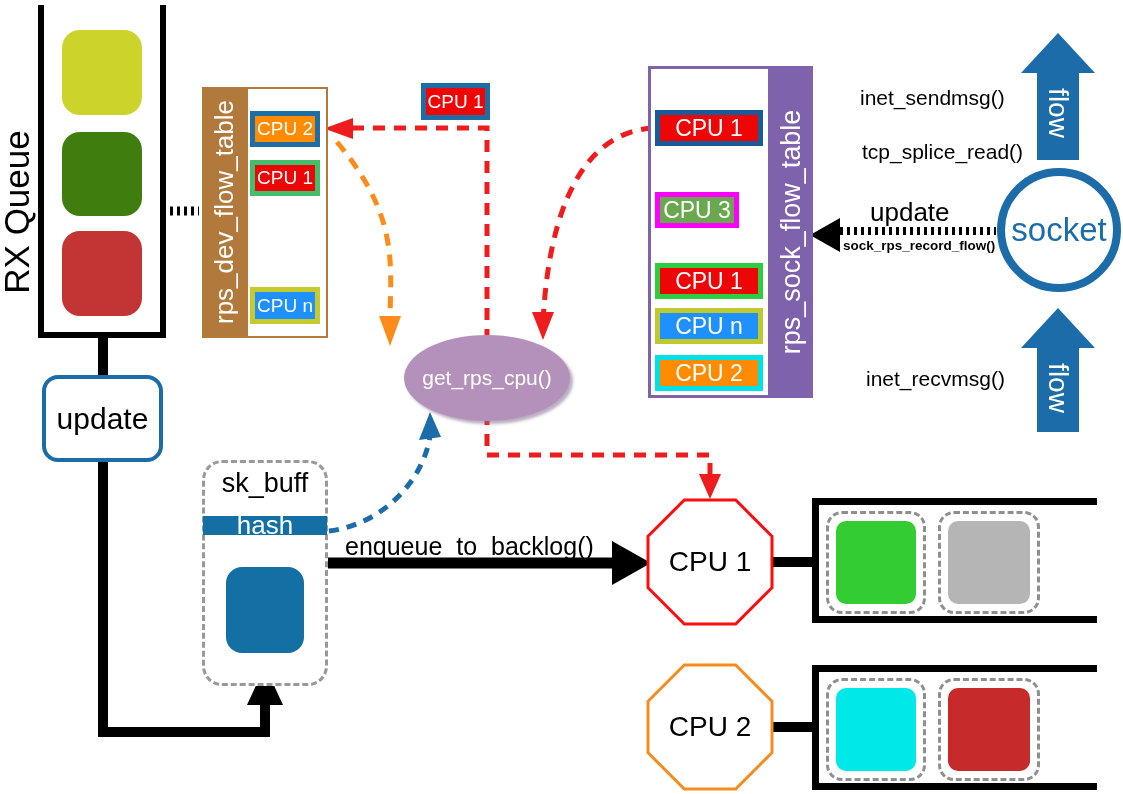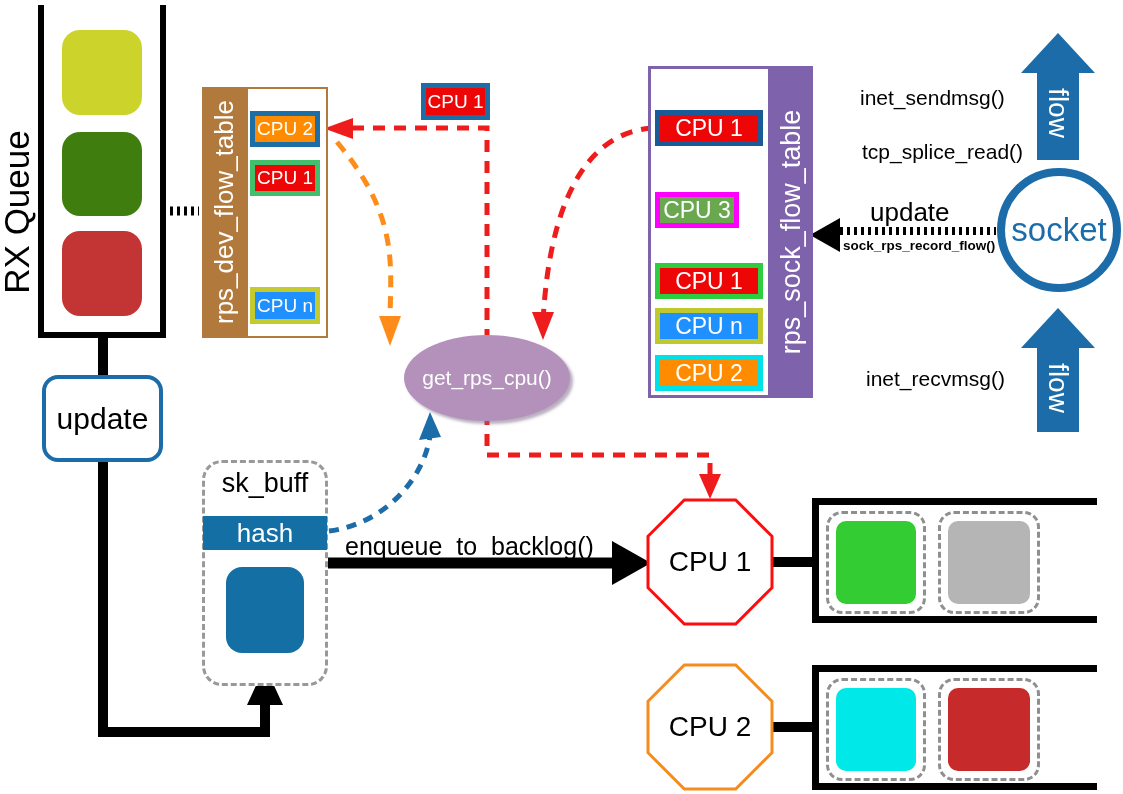--- a/index.html
+++ b/index.html
@@ -129,21 +129,21 @@
   </div>
 
   <div class="abs center" style="left:42px;top:375px;width:121px;height:87px;box-sizing:border-box;
        border:4px solid #1b6ca8;border-radius:16px;background:#fff;font-size:30px;">
     <span>update</span>
   </div>
 
   <div class="abs" style="left:202px;top:460px;width:126px;height:226px;box-sizing:border-box;
        border:3px dashed #999;border-radius:20px;background:#fff;"></div>
   <div class="label" style="left:265px;top:468px;transform:translateX(-50%);font-size:27px;">sk_buff</div>
-  <div class="abs center" style="left: 203px; top: 516px; width: 124px; height: 34px; color: rgb(255, 255, 255); font-size: 26px; background: rgb(20, 112, 164);">
+  <div class="abs center" style="left: 203px; top: 516px; width: 124px; height: 19px; color: rgb(255, 255, 255); font-size: 26px; background: rgb(20, 112, 164);">
     <span>hash</span>
   </div>
   <div class="abs" style="left: 226px; top: 567px; width: 78px; height: 86px; border-radius: 16px; background: rgb(20, 112, 164);"></div>
 
   <div class="label" style="left:345px;top:525px;font-size:25px;margin-top:7px;">enqueue_to_backlog()</div>
 
   <svg class="abs" style="left:644px;top:496px;" width="132" height="132" viewBox="0 0 132 132">
     <polygon points="40.3,4 91.7,4 128,40.3 128,91.7 91.7,128 40.3,128 4,91.7 4,40.3" fill="#fff" stroke-width="3" style="stroke: rgb(253, 13, 13);"></polygon>
   </svg>
   <div class="abs center" style="left:648px;top:500px;width:124px;height:124px;font-size:28px;">

